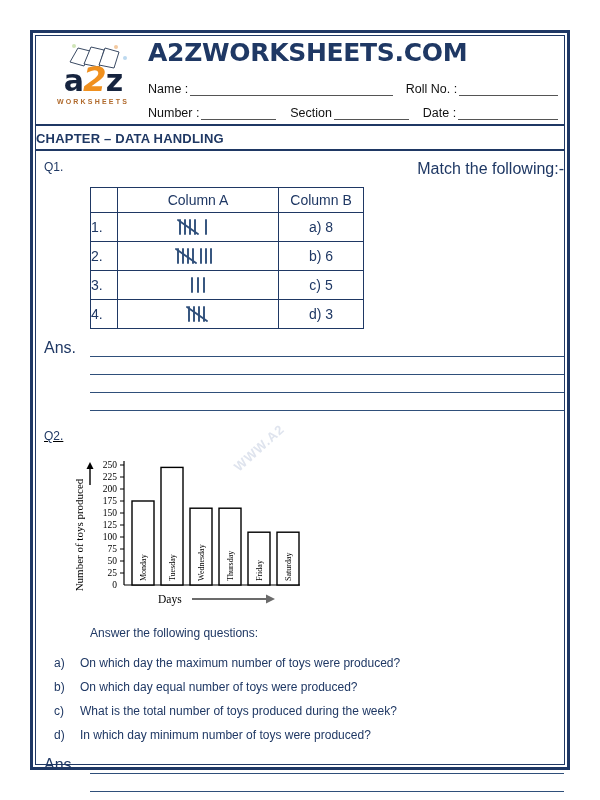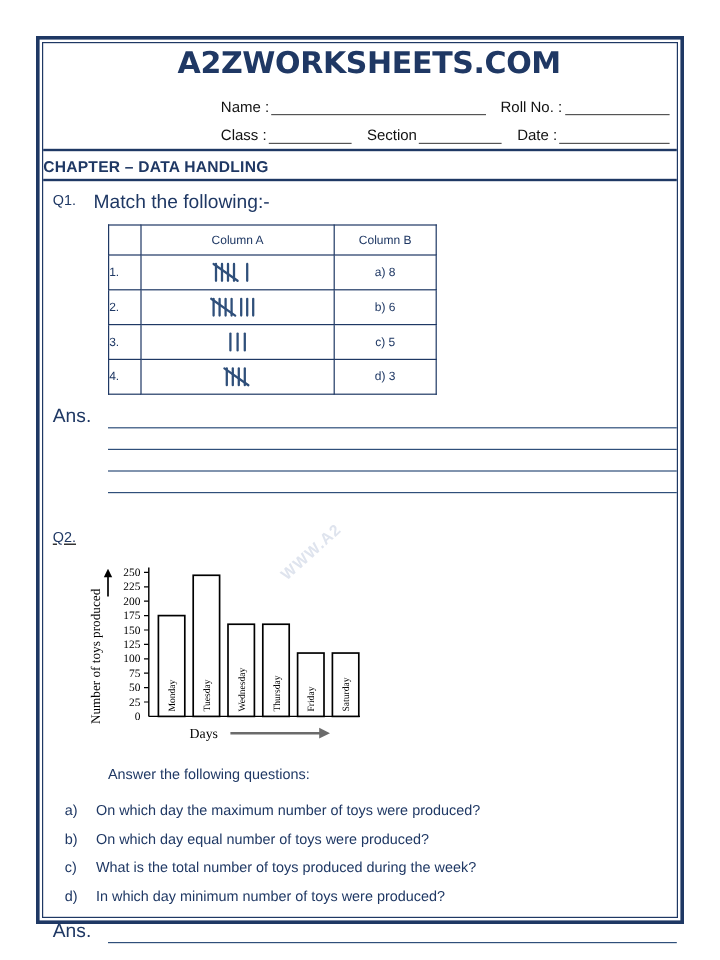--- a/index.html
+++ b/index.html
@@ -37,50 +37,50 @@
   .logo-a2z .bolt{color:#f0901e;font-style:italic;font-size:34px;}
   .logo-ws{
     position:absolute;left:4px;top:58px;width:90px;text-align:center;
     font-size:7px;letter-spacing:2.2px;color:#b06a2c;font-weight:bold;
   }
   .brand{
     position:absolute;left:112px;top:2px;
     font-family:"DejaVu Sans", sans-serif;
     font-size:25px;font-weight:bold;color:#1f3864;letter-spacing:-0.3px;
   }
-  .fields{position:absolute;left:112px;top:36px;right:6px;margin-left:36px;}
+  .fields{position:absolute;left:112px;top:36px;right:6px;}
   .frow{display:flex;align-items:flex-end;font-size:12.5px;color:#111;height:24px;}
   .flab{white-space:nowrap;padding-right:2px;}
   .fline{border-bottom:1px solid #555;height:13px;}
   .f-name{width:215px;}
   .f-roll{width:105px;}
   .f-class{width:75px;}
   .f-section{width:75px;}
   .f-date{width:100px;}
   .sp{width:14px;}
 
   
   .chapter{
     text-align:left;font-size:13px;font-weight:bold;color:#1f3864;
     padding:5px 0 3px 0;border-bottom:2px solid #1f3864;letter-spacing:.2px;
   }
 
   
   .body{position:relative;padding:0;}
-  .qrow{display:flex;margin-top:9px;}
+  .qrow{display:flex;margin-top:9px;justify-content:space-between;}
   .qnum{width:42px;flex:none;font-size:12px;color:#1f3864;padding-left:8px;box-sizing:border-box;}
   .qtext{font-size:16px;color:#1f3864;}
 
   
   .mtable{
     margin:9px 0 0 54px;width:270px;border-collapse:collapse;
     table-layout:fixed;
   }
   .mtable td{
-    border:1px solid #1f3864;height:28px;font-size:10px;color:#1f3864;
+    border:1px solid #1f3864;height:28px;font-size:14px;color:#1f3864;
     padding:0;vertical-align:middle;
   }
   .c-idx{width:26px;padding-left:5px;font-size:11px;}
   .c-a{width:160px;text-align:center;}
   .c-b{width:84px;text-align:center;margin-top:12px;}
   .mtable .hd{text-align:center;height:24px;}
   .hd-a{text-align:center;}
 
   
   .tally{display:inline-block;vertical-align:middle;}
@@ -110,33 +110,47 @@
 <body>
 
 <div class="page">
   <div class="frame-outer"></div>
   <div class="frame-inner"></div>
 
   <div class="content">
 
     <div class="hdr">
 
+      <div class="logo">
+        <svg class="logo-papers" viewBox="0 0 66 30">
+          <g fill="#ffffff" stroke="#3a4a63" stroke-width="1">
+            <polygon points="6,20 14,6 26,9 20,24"></polygon>
+            <polygon points="20,22 27,5 40,8 35,25"></polygon>
+            <polygon points="35,23 41,6 55,10 50,26"></polygon>
+          </g>
+          <circle cx="10" cy="4" r="2" fill="#cfe4b8"></circle>
+          <circle cx="52" cy="5" r="2" fill="#f3c9a0"></circle>
+          <circle cx="61" cy="16" r="2" fill="#bcd9ef"></circle>
+        </svg>
+        <div class="logo-a2z">a<span class="bolt">2</span>z</div>
+        <div class="logo-ws">WORKSHEETS</div>
+      </div>
 
       <div class="brand">A2ZWORKSHEETS.COM</div>
 
       <div class="fields">
         <div class="frow">
           <span class="flab">Name :</span>
           <span class="fline f-name"></span>
           <span class="sp"></span>
           <span class="flab">Roll No. :</span>
           <span class="fline f-roll"></span>
         </div>
         <div class="frow">
-          <span class="flab">Class :</span>
+          <span class="flab">Number :</span>
           <span class="fline f-class"></span>
           <span class="sp"></span>
           <span class="flab">Section</span>
           <span class="fline f-section"></span>
           <span class="sp"></span>
           <span class="flab">Date :</span>
           <span class="fline f-date"></span>
         </div>
       </div>
     </div>
@@ -225,21 +239,21 @@
       <div class="ansblock">
         <div class="anslab">Ans.</div>
         <div class="lines">
           <div class="aline"></div>
           <div class="aline"></div>
           <div class="aline"></div>
           <div class="aline"></div>
         </div>
       </div>
 
-      <div class="qrow" style="margin-top:30px;text-decoration:underline;">
+      <div class="qrow" style="margin-top:18px;text-decoration:underline;">
         <div class="qnum">Q2.</div>
       </div>
 
       <div class="chartwrap">
         <div class="watermark">WWW.A2</div>
         <svg class="chart" width="240" height="162" viewBox="0 0 240 162">
 
           <text x="11" y="78" transform="rotate(-90 11 78)" text-anchor="middle" font-family="'Liberation Serif', serif" font-size="11" fill="#000">Number of toys produced</text>
 
           <g stroke="#000" stroke-width="1.4">

